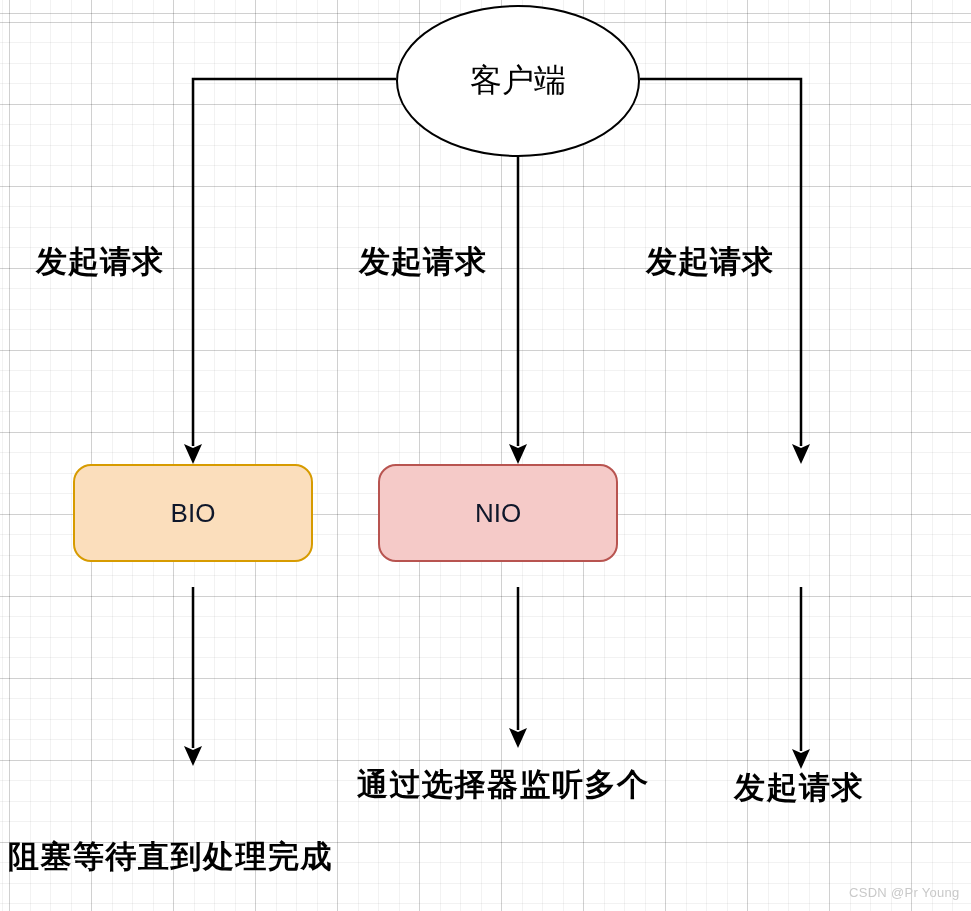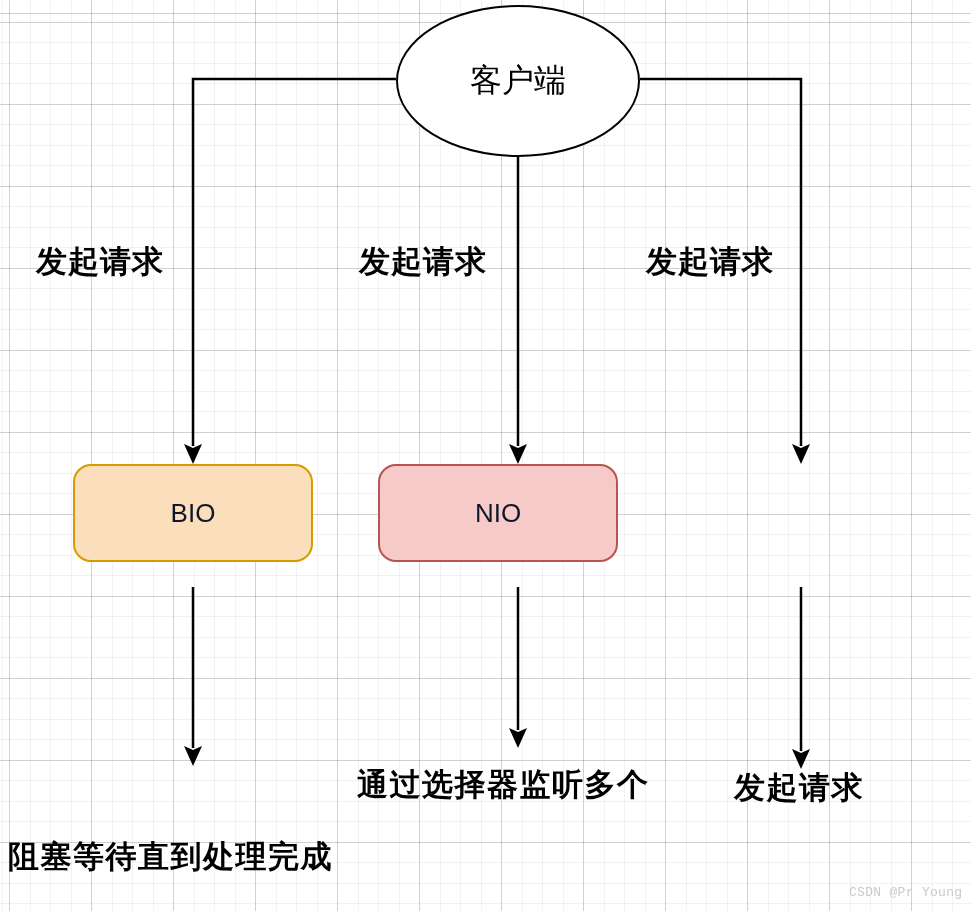--- a/index.html
+++ b/index.html
@@ -59,21 +59,20 @@
     line-height: 38px;
   }
   .result-bio { left: 8px;   top: 798px; margin-top: 40px; }
   .result-nio { left: 357px; top: 766px; }
   .result-aio { left: 734px; top: 769px; }
   .watermark {
     left: 849px; top: 885px;
     font-size: 13px; color: #c9c9c9;
     white-space: nowrap;
     letter-spacing: 0.3px;
-    font-family: Liberation Mono, monospace;
   }
 </style>
 </head>
 <body>
 
 <div class="canvas">
 
   <svg class="connector-layer" viewBox="0 0 971 911" xmlns="http://www.w3.org/2000/svg">
     <g stroke="#000000" stroke-width="2.5" fill="none">
       <path d="M 396 79 L 193 79 L 193 446"></path>

